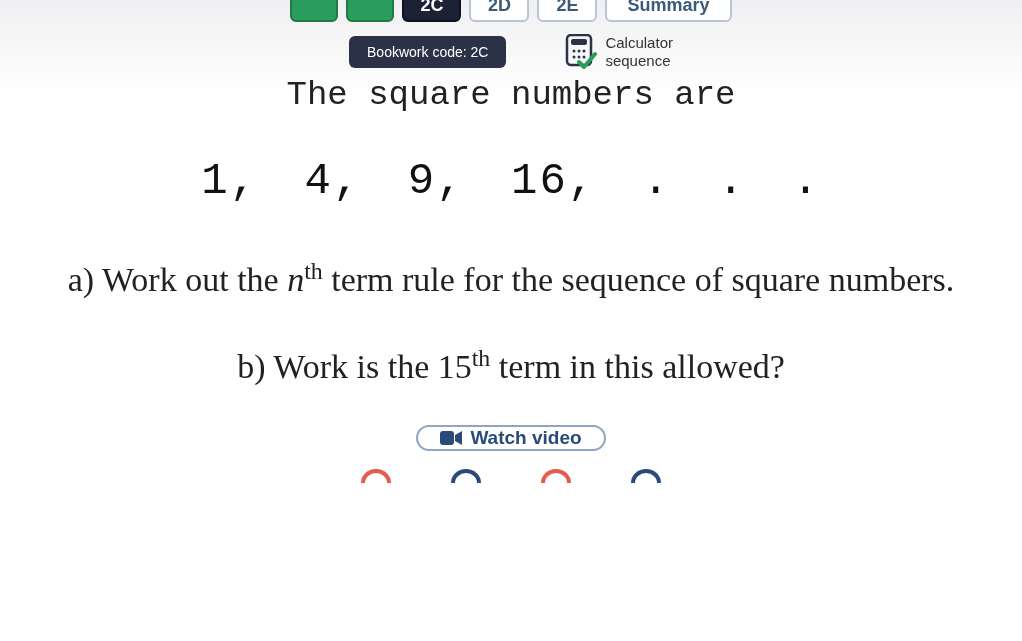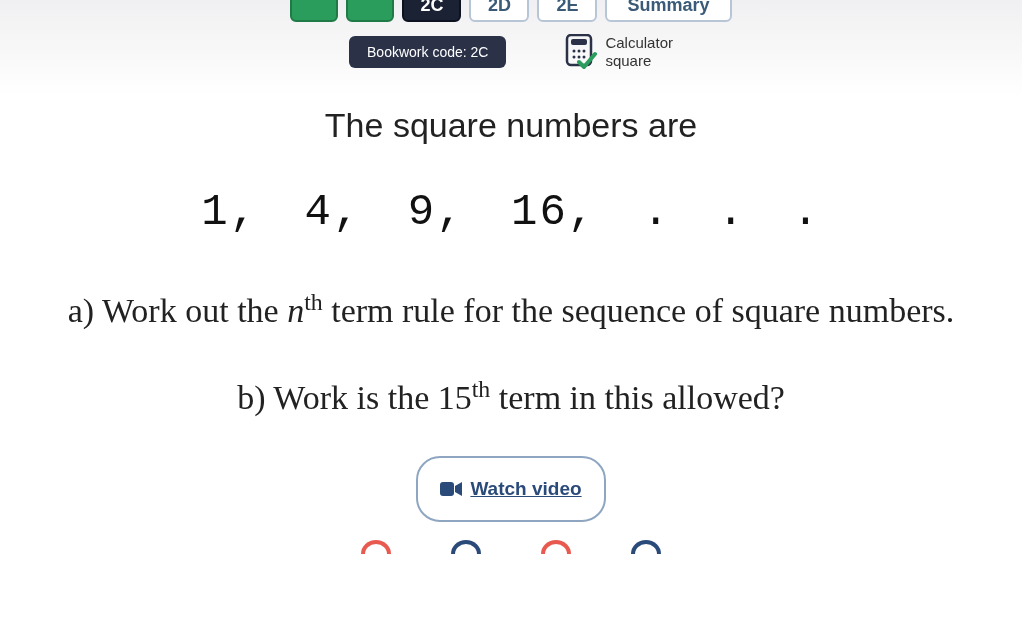--- a/index.html
+++ b/index.html
@@ -78,22 +78,22 @@
       display: flex;
       flex-direction: column;
       font-size: 15px;
       color: #333;
       line-height: 1.2;
     }
     .question-intro {
       text-align: center;
       font-size: 34px;
       color: #222;
-      margin-top: 36px;
-      font-family: Liberation Sans, sans-serif;
+      margin-top: 6px;
+      font-family: Liberation Mono, monospace;
     }
     .sequence {
       text-align: center;
       font-size: 44px;
       color: #111;
       margin-top: 42px;
       font-family: Liberation Mono, monospace;
       letter-spacing: 2px;
       word-spacing: 18px;
     }
@@ -116,27 +116,26 @@
       font-family: Georgia, 'Times New Roman', serif;
     }
     .watch-btn {
       display: flex;
       align-items: center;
       justify-content: center;
       gap: 8px;
       margin: 32px auto 0;
       border: 2px solid #8fa6c2;
       border-radius: 24px;
-      padding: 20px 22px;
+      padding: 0 22px;
       background: #fff;
       color: #2a4a7a;
       font-size: 19px;
       font-weight: bold;
       width: fit-content;
-      text-decoration: underline;
     }
     .video-icon {
       width: 22px;
       height: 16px;
       fill: #2a4a7a;
     }
     .bottom-circles {
       display: flex;
       justify-content: center;
       gap: 60px;
@@ -173,21 +172,21 @@
       <circle cx="9" cy="17" r="1.5" fill="#2b3248"></circle>
       <circle cx="14" cy="17" r="1.5" fill="#2b3248"></circle>
       <circle cx="19" cy="17" r="1.5" fill="#2b3248"></circle>
       <circle cx="9" cy="23" r="1.5" fill="#2b3248"></circle>
       <circle cx="14" cy="23" r="1.5" fill="#2b3248"></circle>
       <circle cx="19" cy="23" r="1.5" fill="#2b3248"></circle>
       <path d="M 14 28 L 19 33 L 30 20" fill="none" stroke="#2a9d5c" stroke-width="4" stroke-linecap="round" stroke-linejoin="round"></path>
     </svg>
     <div class="calc-text">
       <span>Calculator</span>
-      <span>square</span>
+      <span>sequence</span>
     </div>
   </div>
 </div>
 
 <div class="question-intro">The square numbers are</div>
 
 <div class="sequence">1,   4,   9,   16,   . . .</div>
 
 <div class="part part-a">
   <span>a) Work out the </span><span class="math-it">n</span><span class="sup-style">th</span><span> term rule for the sequence of square numbers.</span>

